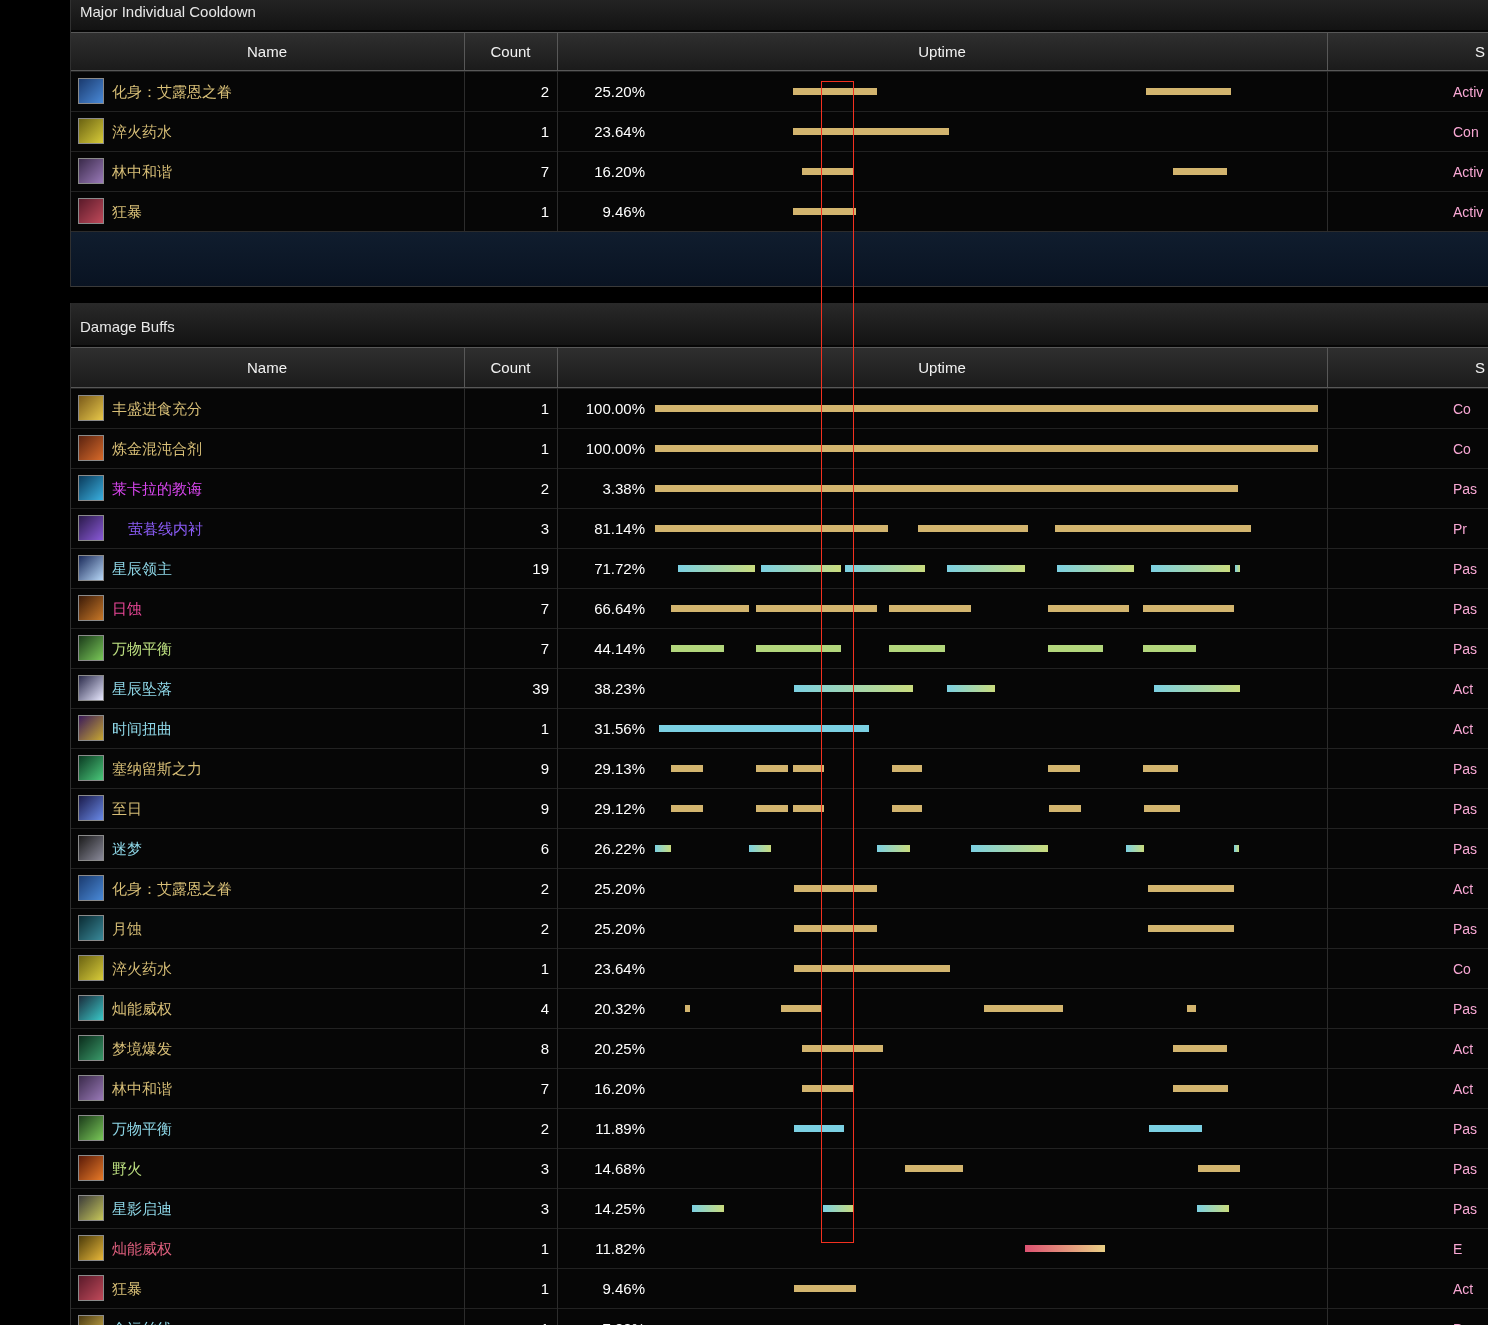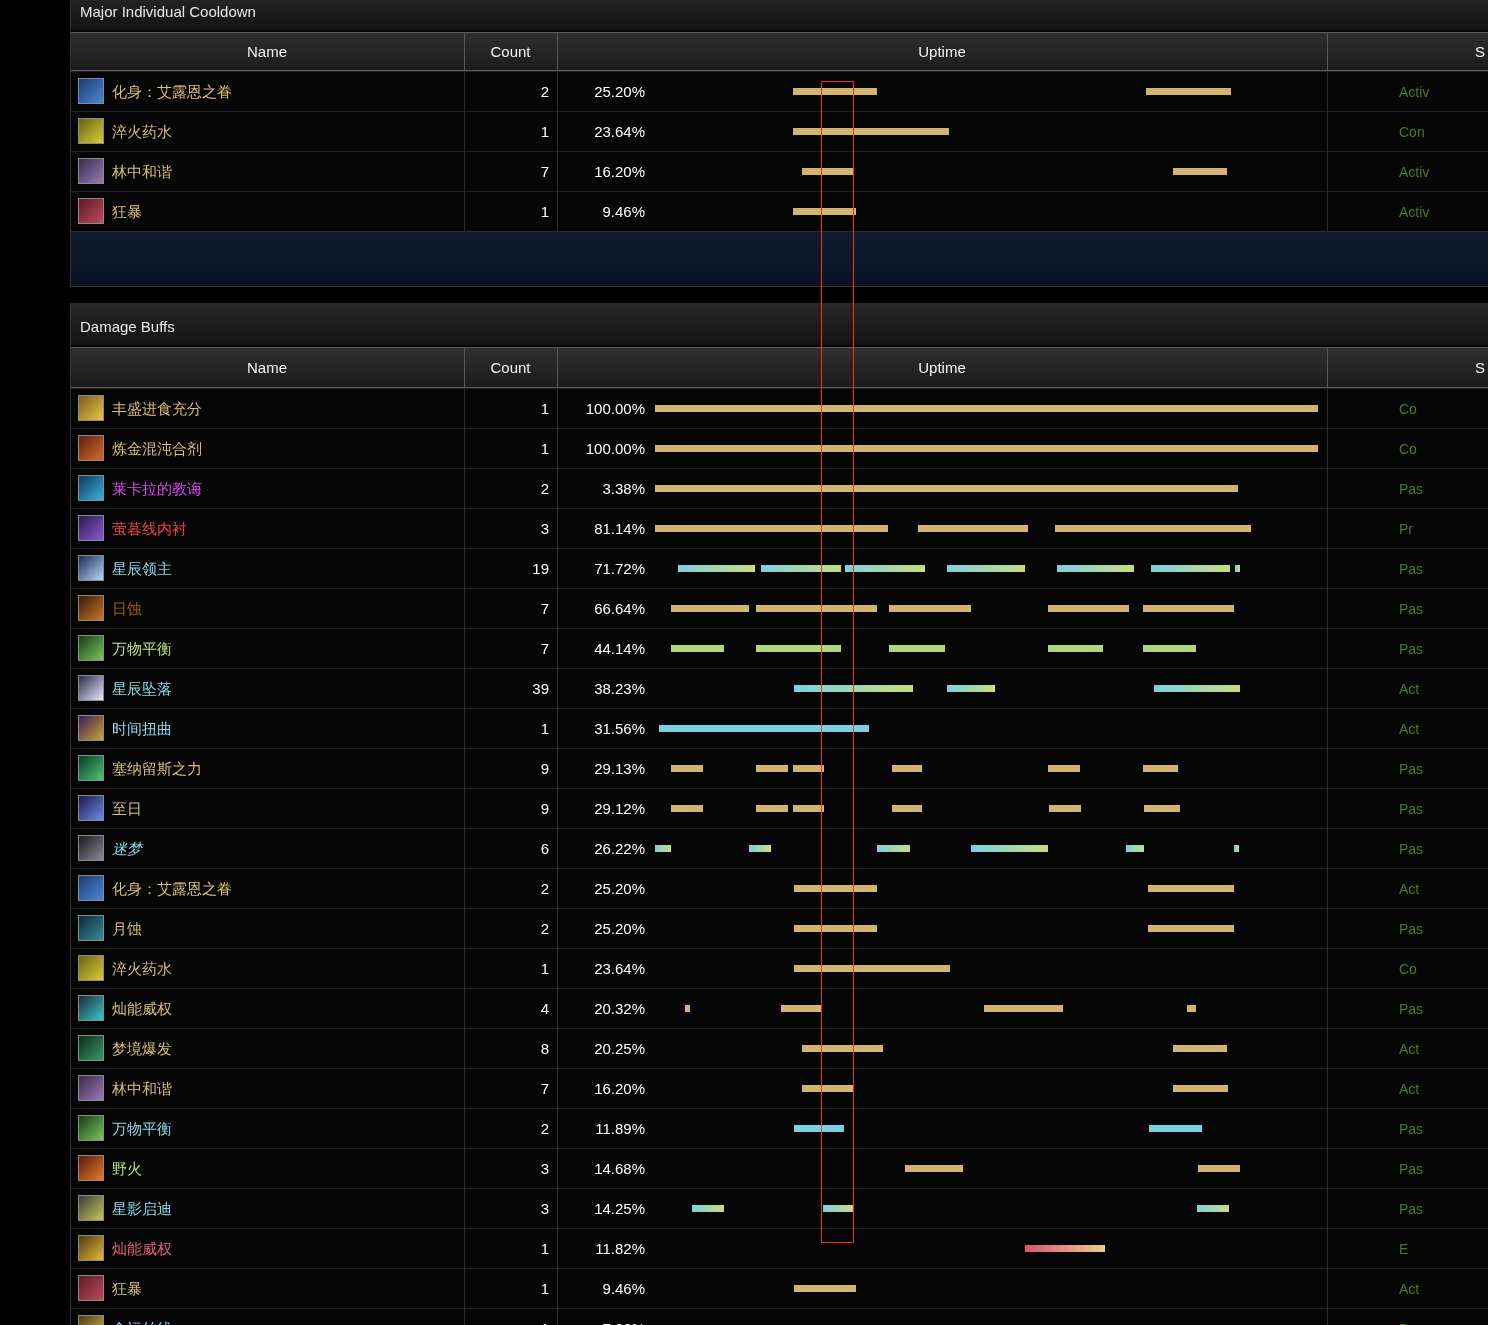--- a/index.html
+++ b/index.html
@@ -24,21 +24,21 @@
   .hcell{position:absolute;top:0;height:100%;display:flex;align-items:center;justify-content:center;
     color:#f2f2f2;font-size:15px;}
   .hsep{position:absolute;top:0;width:1px;height:100%;background:#585858;}
   .row{position:absolute;left:0;width:100%;height:40px;background:#060606;border-top:1px solid #222;box-sizing:border-box;}
   .icon{position:absolute;left:8px;top:6px;width:26px;height:26px;border:1px solid #8a8a8a;box-sizing:border-box;}
   .nm{position:absolute;left:42px;top:0;height:40px;line-height:40px;font-size:15px;white-space:nowrap;}
   .cnt{position:absolute;left:394px;top:0;width:85px;height:40px;line-height:40px;text-align:right;color:#fff;font-size:15px;}
   .pct{position:absolute;left:487px;top:0;width:88px;height:40px;line-height:40px;text-align:right;color:#fff;font-size:15px;}
   .tl{position:absolute;left:585px;top:0;width:663px;height:40px;}
   .seg{position:absolute;top:16px;height:7px;}
-  .st{position:absolute;left:1329px;top:0;height:40px;line-height:40px;color:#4d7c0f;font-size:14px;white-space:nowrap;}
+  .st{position:absolute;left:1383px;top:0;height:40px;line-height:40px;color:#f9a8d4;font-size:14px;white-space:nowrap;}
   .vsep{position:absolute;width:1px;background:#2c2c2c;}
   .lborder{position:absolute;width:1px;background:#303030;}
   .tfoot{
     position:absolute;left:0;width:100%;
     background:linear-gradient(180deg,#101d2e,#091322);
     border-top:1px solid #2c2c2c;border-bottom:1px solid #3a3a3a;box-sizing:border-box;
   }
   #selection-marker{
     position:absolute;border:1px solid #f3301f;box-sizing:border-box;z-index:50;background:transparent;
   }
@@ -145,21 +145,21 @@
         <span class="nm" style="color: #d946ef;">莱卡拉的教诲</span>
         <span class="cnt">2</span>
         <span class="pct">3.38%</span>
         <div class="tl">
           <div class="seg" style="left: 0px; width: 583.4px; background: rgb(210, 180, 110);"></div>
         </div>
         <span class="st">Pas</span>
       </div>
       <div class="row" style="top: 508px;">
         <span class="icon" style="background: linear-gradient(135deg, rgb(42, 26, 74), rgb(138, 90, 216));"></span>
-        <span class="nm" style="color: #ef4444;">萤暮线内衬</span>
+        <span class="nm" style="color: #8b5cf6; margin-left: 16px;">萤暮线内衬</span>
         <span class="cnt">3</span>
         <span class="pct">81.14%</span>
         <div class="tl">
           <div class="seg" style="left: 0px; width: 233.4px; background: rgb(210, 180, 110);"></div>
           <div class="seg" style="left: 263.2px; width: 110.1px; background: rgb(210, 180, 110);"></div>
           <div class="seg" style="left: 399.8px; width: 196.2px; background: rgb(210, 180, 110);"></div>
         </div>
         <span class="st">Pr</span>
       </div>
       <div class="row" style="top: 548px;">
@@ -173,21 +173,21 @@
           <div class="seg" style="left: 190.3px; width: 79.6px; background: linear-gradient(90deg, rgb(123, 208, 226), rgb(201, 219, 125));"></div>
           <div class="seg" style="left: 292.4px; width: 77.6px; background: linear-gradient(90deg, rgb(123, 208, 226), rgb(201, 219, 125));"></div>
           <div class="seg" style="left: 401.8px; width: 76.9px; background: linear-gradient(90deg, rgb(123, 208, 226), rgb(201, 219, 125));"></div>
           <div class="seg" style="left: 495.9px; width: 78.9px; background: linear-gradient(90deg, rgb(123, 208, 226), rgb(201, 219, 125));"></div>
           <div class="seg" style="left: 580.1px; width: 4.6px; background: linear-gradient(90deg, rgb(123, 208, 226), rgb(201, 219, 125));"></div>
         </div>
         <span class="st">Pas</span>
       </div>
       <div class="row" style="top: 588px;">
         <span class="icon" style="background: linear-gradient(135deg, rgb(58, 26, 8), rgb(200, 120, 40));"></span>
-        <span class="nm" style="color: #a16207;">日蚀</span>
+        <span class="nm" style="color: #ec4899;">日蚀</span>
         <span class="cnt">7</span>
         <span class="pct">66.64%</span>
         <div class="tl">
           <div class="seg" style="left: 15.9px; width: 78.2px; background: rgb(210, 180, 110);"></div>
           <div class="seg" style="left: 100.8px; width: 121.3px; background: rgb(210, 180, 110);"></div>
           <div class="seg" style="left: 234px; width: 82.2px; background: rgb(210, 180, 110);"></div>
           <div class="seg" style="left: 393.2px; width: 80.9px; background: rgb(210, 180, 110);"></div>
           <div class="seg" style="left: 488px; width: 90.8px; background: rgb(210, 180, 110);"></div>
         </div>
         <span class="st">Pas</span>
@@ -253,21 +253,21 @@
           <div class="seg" style="left: 100.8px; width: 31.8px; background: rgb(210, 180, 110);"></div>
           <div class="seg" style="left: 137.9px; width: 31.2px; background: rgb(210, 180, 110);"></div>
           <div class="seg" style="left: 237.4px; width: 29.2px; background: rgb(210, 180, 110);"></div>
           <div class="seg" style="left: 393.8px; width: 32.5px; background: rgb(210, 180, 110);"></div>
           <div class="seg" style="left: 489.3px; width: 35.8px; background: rgb(210, 180, 110);"></div>
         </div>
         <span class="st">Pas</span>
       </div>
       <div class="row" style="top: 828px;">
         <span class="icon" style="background: linear-gradient(135deg, rgb(26, 26, 26), rgb(138, 138, 154));"></span>
-        <span class="nm" style="color: rgb(143, 216, 232); font-style: italic;">迷梦</span>
+        <span class="nm" style="color: rgb(143, 216, 232);">迷梦</span>
         <span class="cnt">6</span>
         <span class="pct">26.22%</span>
         <div class="tl">
           <div class="seg" style="left: 0px; width: 15.9px; background: linear-gradient(90deg, rgb(123, 208, 226), rgb(201, 219, 125));"></div>
           <div class="seg" style="left: 94.1px; width: 21.9px; background: linear-gradient(90deg, rgb(123, 208, 226), rgb(201, 219, 125));"></div>
           <div class="seg" style="left: 222.1px; width: 33.1px; background: linear-gradient(90deg, rgb(123, 208, 226), rgb(201, 219, 125));"></div>
           <div class="seg" style="left: 316.3px; width: 76.9px; background: linear-gradient(90deg, rgb(123, 208, 226), rgb(201, 219, 125));"></div>
           <div class="seg" style="left: 470.7px; width: 17.9px; background: linear-gradient(90deg, rgb(123, 208, 226), rgb(201, 219, 125));"></div>
           <div class="seg" style="left: 578.8px; width: 5.3px; background: linear-gradient(90deg, rgb(123, 208, 226), rgb(201, 219, 125));"></div>
         </div>

